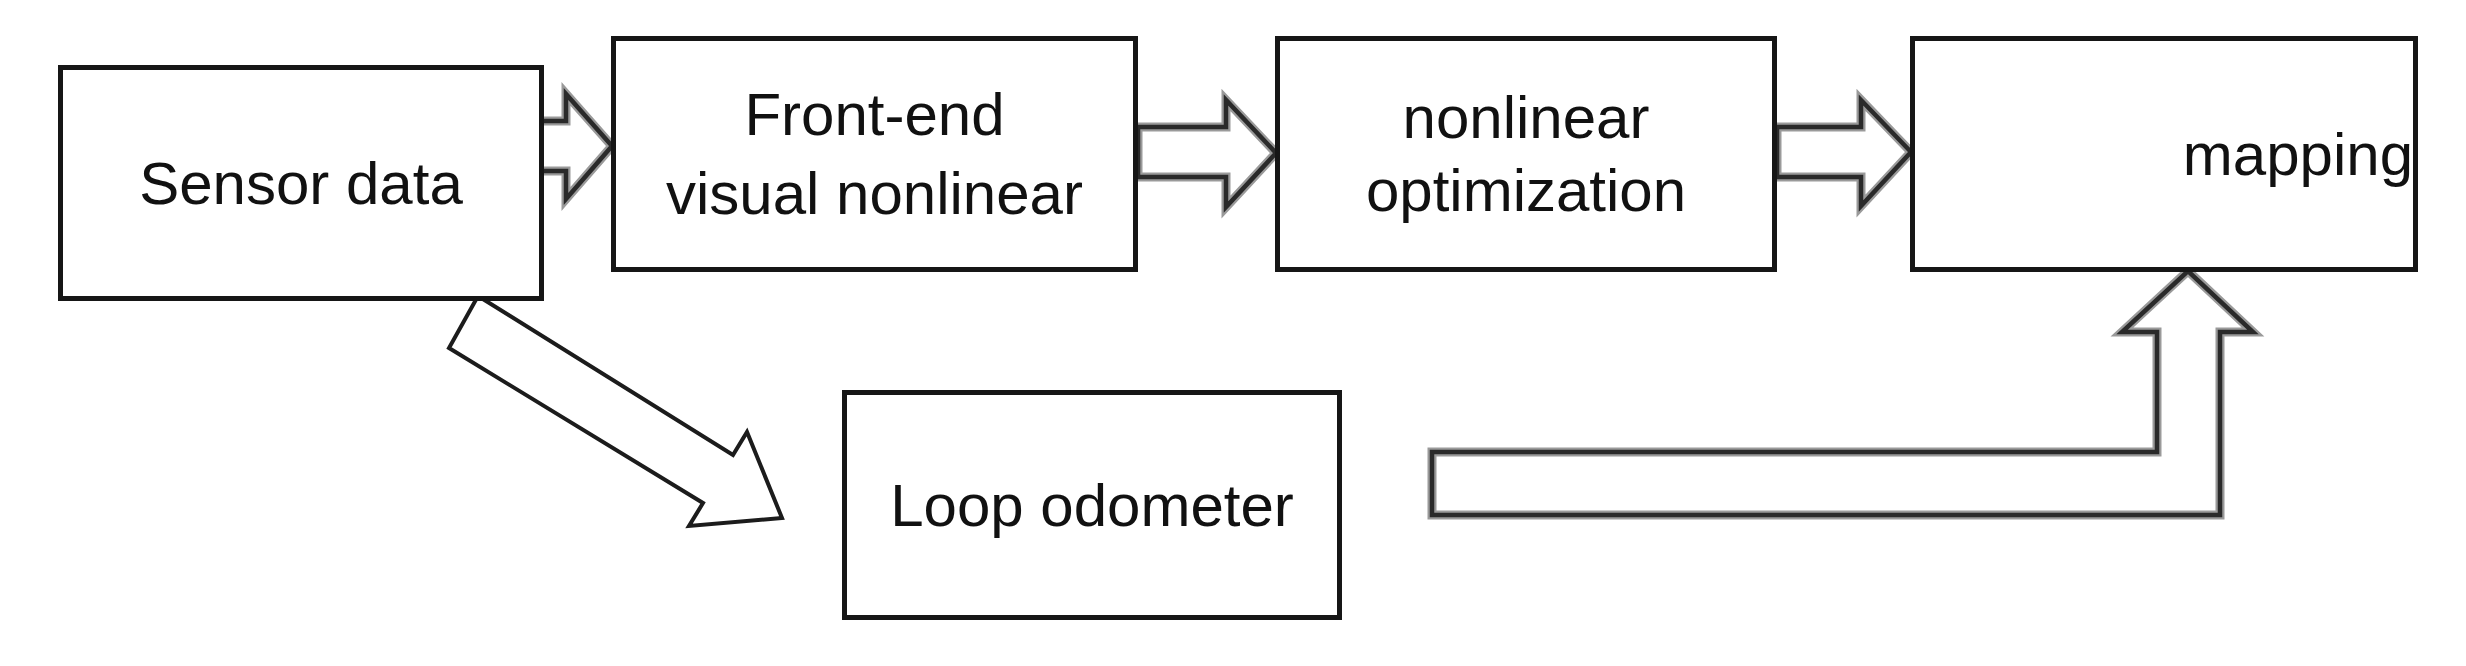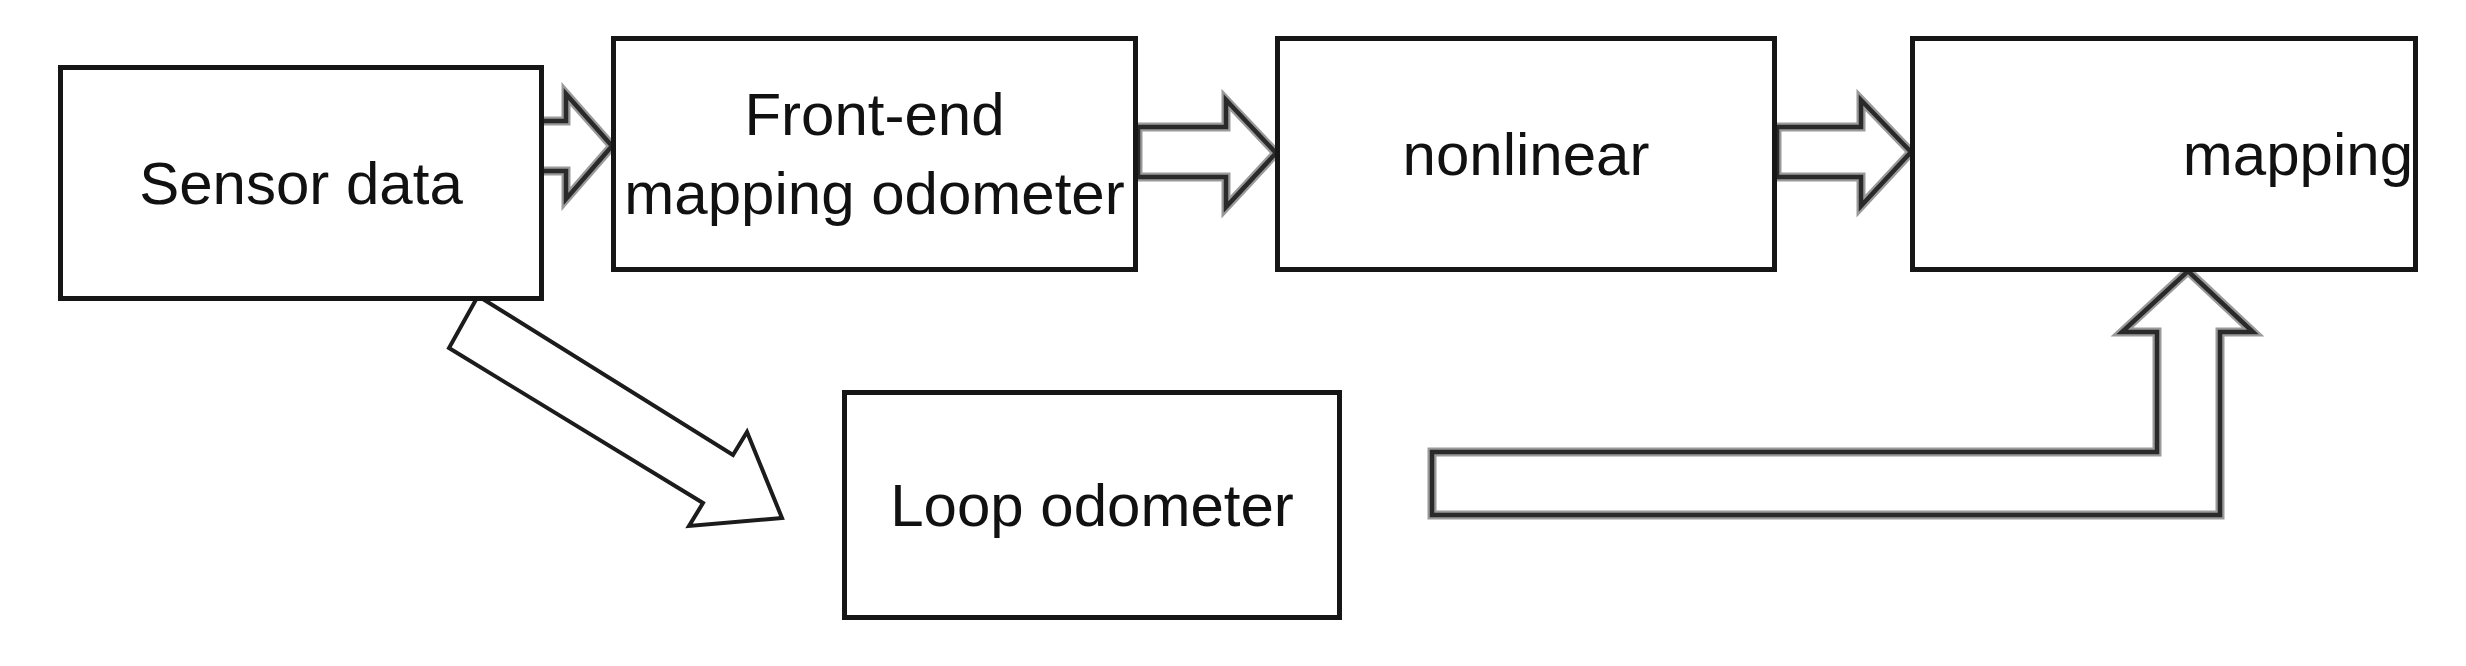--- a/index.html
+++ b/index.html
@@ -96,25 +96,26 @@
       <polygon class="arrow-plain" points="478,296 733,455 747,432 782,518 689,526 703,503 449,348"></polygon>
     </g>
   </svg>
 
   <div class="box" id="box-sensor">
     <span>Sensor data</span>
   </div>
 
   <div class="box" id="box-frontend">
     <span>Front-end</span>
-    <span>mapping odometer</span>
+    <span>visual nonlinear</span>
   </div>
 
   <div class="box" id="box-backend">
     <span>nonlinear</span>
+    <span>optimization</span>
   </div>
 
   <div class="box" id="box-mapping">
     <span>mapping</span>
   </div>
 
   <div class="box" id="box-loop">
     <span>Loop odometer</span>
   </div>
 

